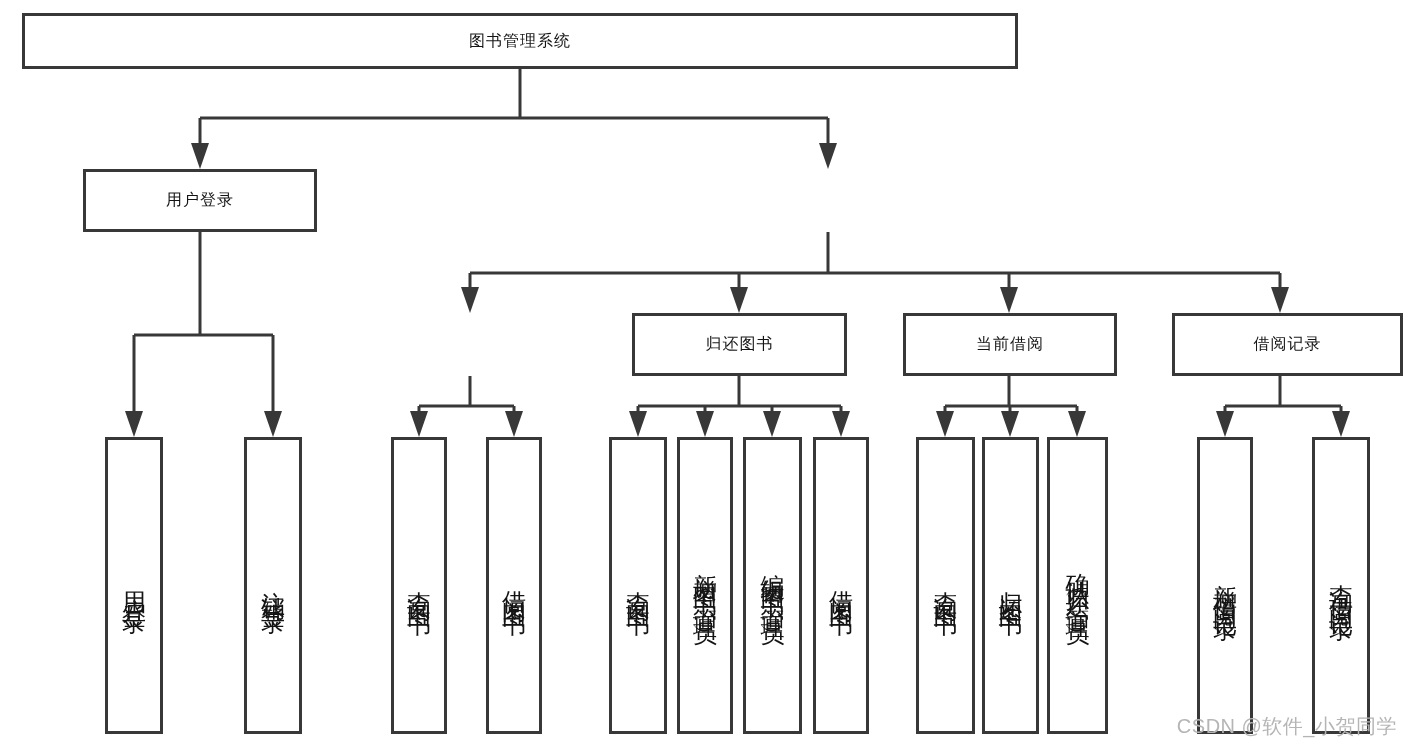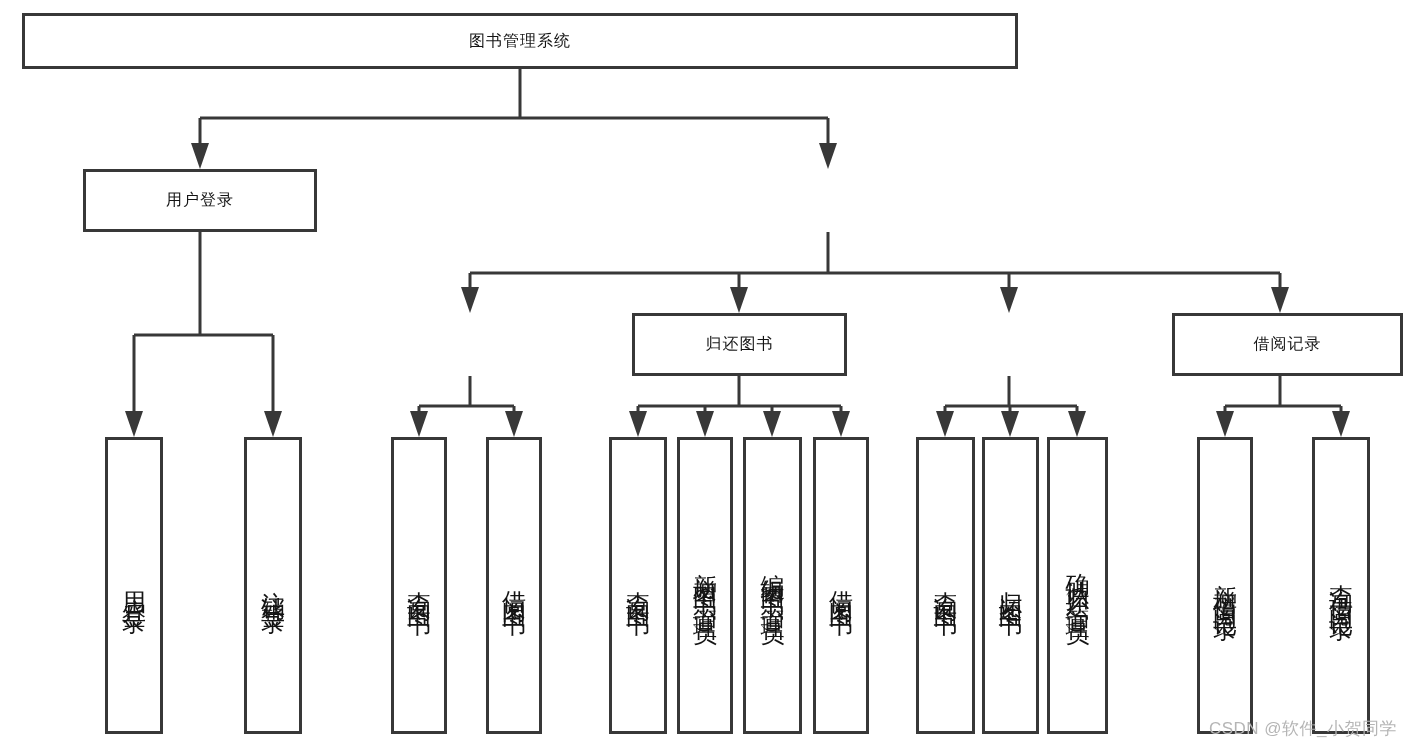--- a/index.html
+++ b/index.html
@@ -48,21 +48,21 @@
     text-orientation: mixed;
     font-size: 24px;
     line-height: 1;
     letter-spacing: 7px;
     white-space: nowrap;
   }
   .watermark {
     position: absolute;
     right: 8px;
     bottom: 7px;
-    font-size: 17px;
+    font-size: 20px;
     letter-spacing: 0.5px;
     color: #b5b5b5;
     z-index: 5;
     white-space: nowrap;
   }
 </style>
 </head>
 <body>
 
 <div class="stage">
@@ -107,20 +107,21 @@
       <path d="M1216 411 L1234 411 L1225 437 Z"></path>
       <path d="M1332 411 L1350 411 L1341 437 Z"></path>
     </g>
   </svg>
 
   <div class="node" style="left:22px; top:13px; width:996px; height:56px;">图书管理系统</div>
 
   <div class="node" style="left:83px; top:169px; width:234px; height:63px;">用户登录</div>
 
   <div class="node" style="left:632px; top:313px; width:215px; height:63px;">归还图书</div>
+  <div class="node" style="left:903px; top:313px; width:214px; height:63px;">当前借阅</div>
   <div class="node" style="left:1172px; top:313px; width:231px; height:63px;">借阅记录</div>
 
   <div class="leaf" style="left:105px; width:58px;">
     <span class="vtext">用户登录</span>
   </div>
   <div class="leaf" style="left:244px; width:58px;">
     <span class="vtext">注销登录</span>
   </div>
 
   <div class="leaf" style="left:391px; width:56px;">

